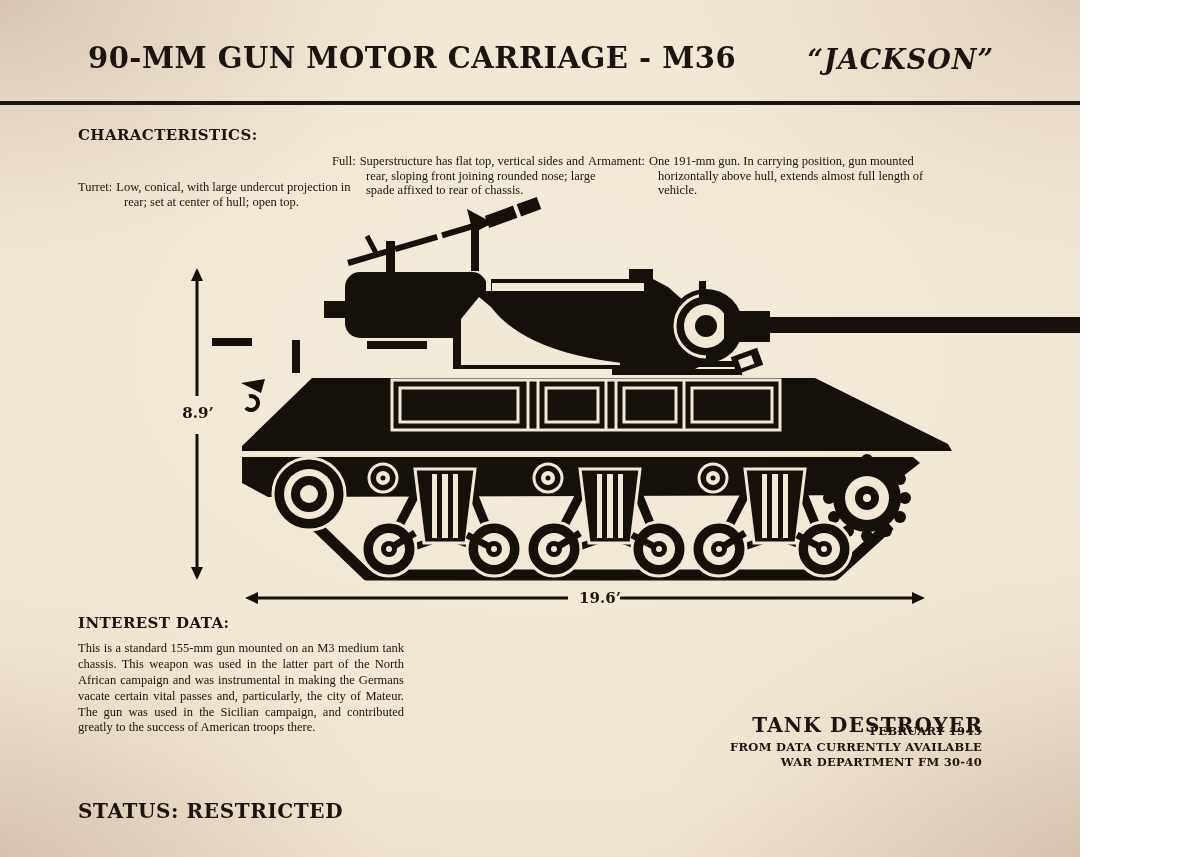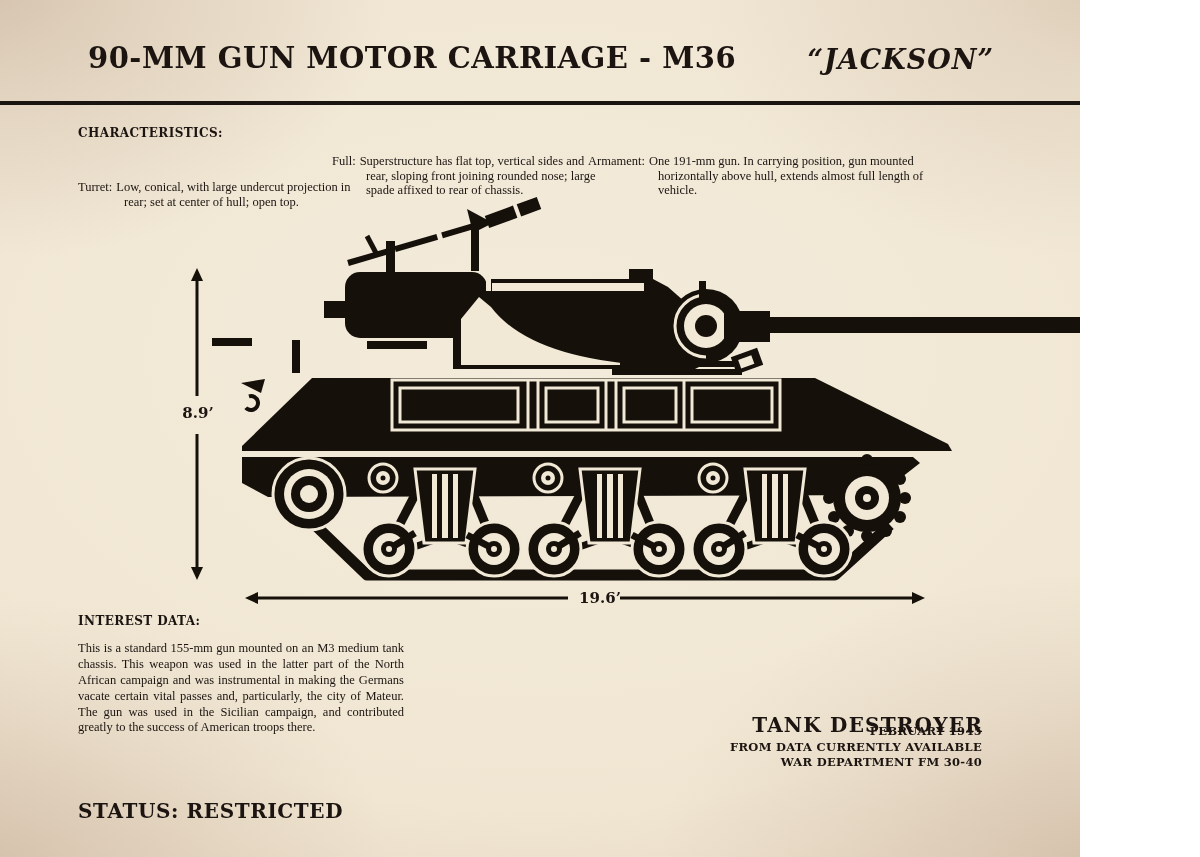--- a/index.html
+++ b/index.html
@@ -11,21 +11,21 @@
       radial-gradient(60% 50% at 100% 0%, rgba(125,82,60,0.13), rgba(125,82,60,0) 60%),
       radial-gradient(60% 50% at 0% 100%, rgba(125,82,60,0.16), rgba(125,82,60,0) 60%),
       radial-gradient(65% 55% at 100% 100%, rgba(125,82,60,0.16), rgba(125,82,60,0) 60%),
       radial-gradient(120% 95% at 50% 42%, #f3ebdb 0%, #f0e6d2 55%, #e4d3bd 82%, #d9c3ad 100%);
   }
   .abs{position:absolute;}
   .slab{font-family:"DejaVu Serif", serif; font-weight:bold;}
   .title{left:88px; top:41px; font-size:29px; letter-spacing:0.5px; white-space:nowrap;}
   .nickname{right:86px; top:44px; font-size:27px; font-style:italic; letter-spacing:1px; white-space:nowrap;}
   .rule{left:0; right:0; top:101px; height:4px; background:#1b1511;}
-  .sechead{font-size:12px; letter-spacing:0.4px;text-align:right;}
+  .sechead{font-size:15px; letter-spacing:0.4px;text-align:right;}
   .spec{font-size:12.5px; line-height:1.16; top:154px;}
   .spec .lbl{margin-right:4px;}
   .col1{left:78px;  width:234px; padding-left:46px; text-indent:-46px;margin-top:26px;}
   .col2{left:332px; width:242px; padding-left:34px; text-indent:-34px;}
   .col3{left:588px; width:274px; padding-left:70px; text-indent:-70px;}
   .col4{left:884px; width:232px; padding-left:56px; text-indent:-56px;}
   .interest{left:78px; top:641px; width:326px; font-size:12.5px; line-height:1.27; text-align:justify;}
   .status{left:78px; top:799px; font-size:20px; letter-spacing:0.6px;}
   .type{right:97px; top:713px; font-size:20px; letter-spacing:1.2px;}
   .footer{right:98px; top:724px; font-size:11.5px; line-height:1.35; letter-spacing:0.3px; text-align:right;}

